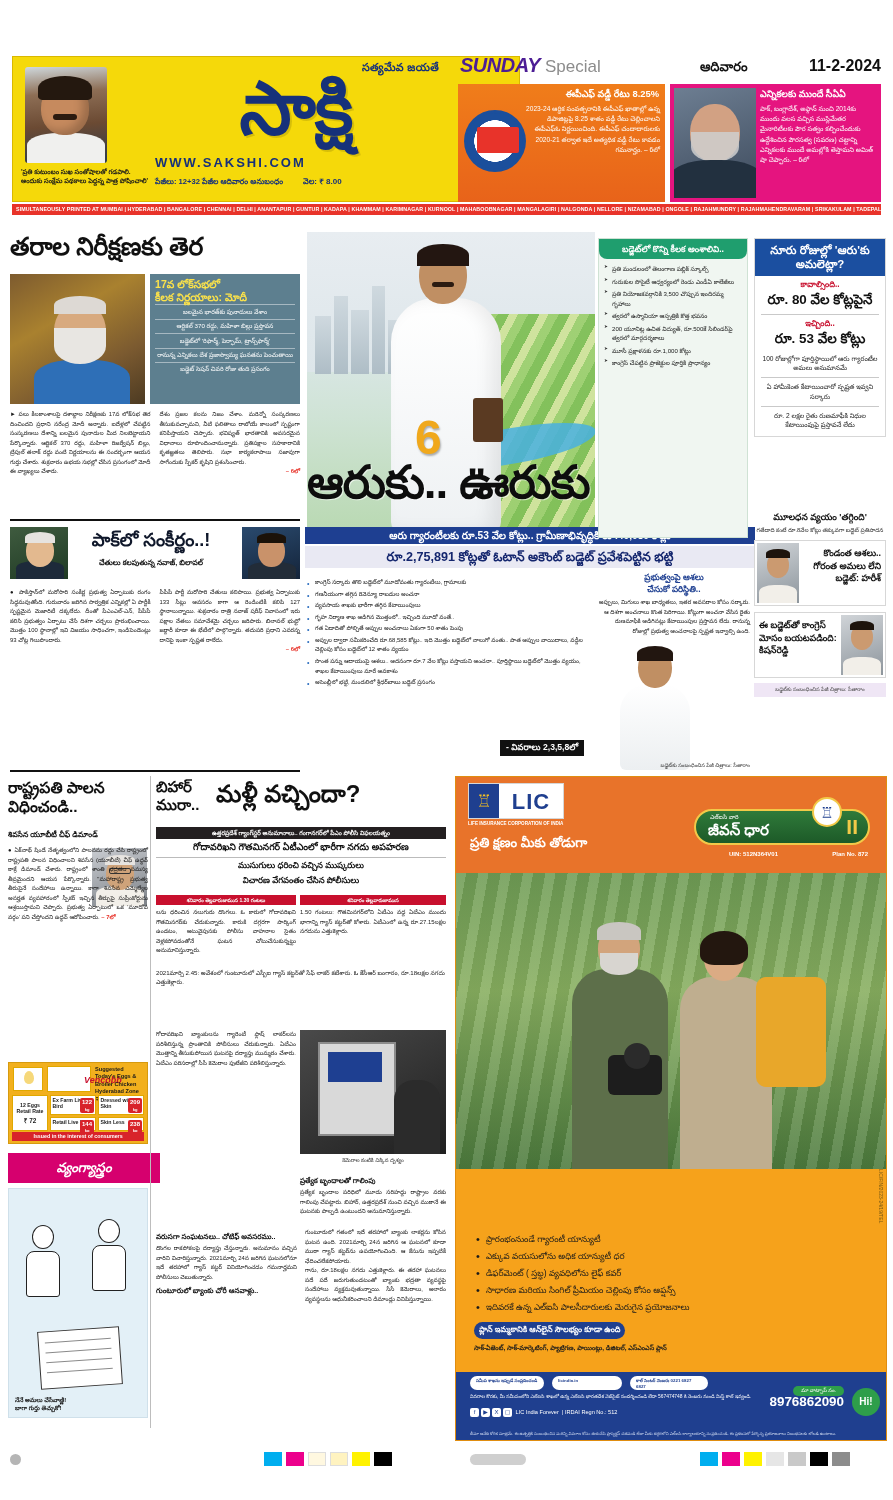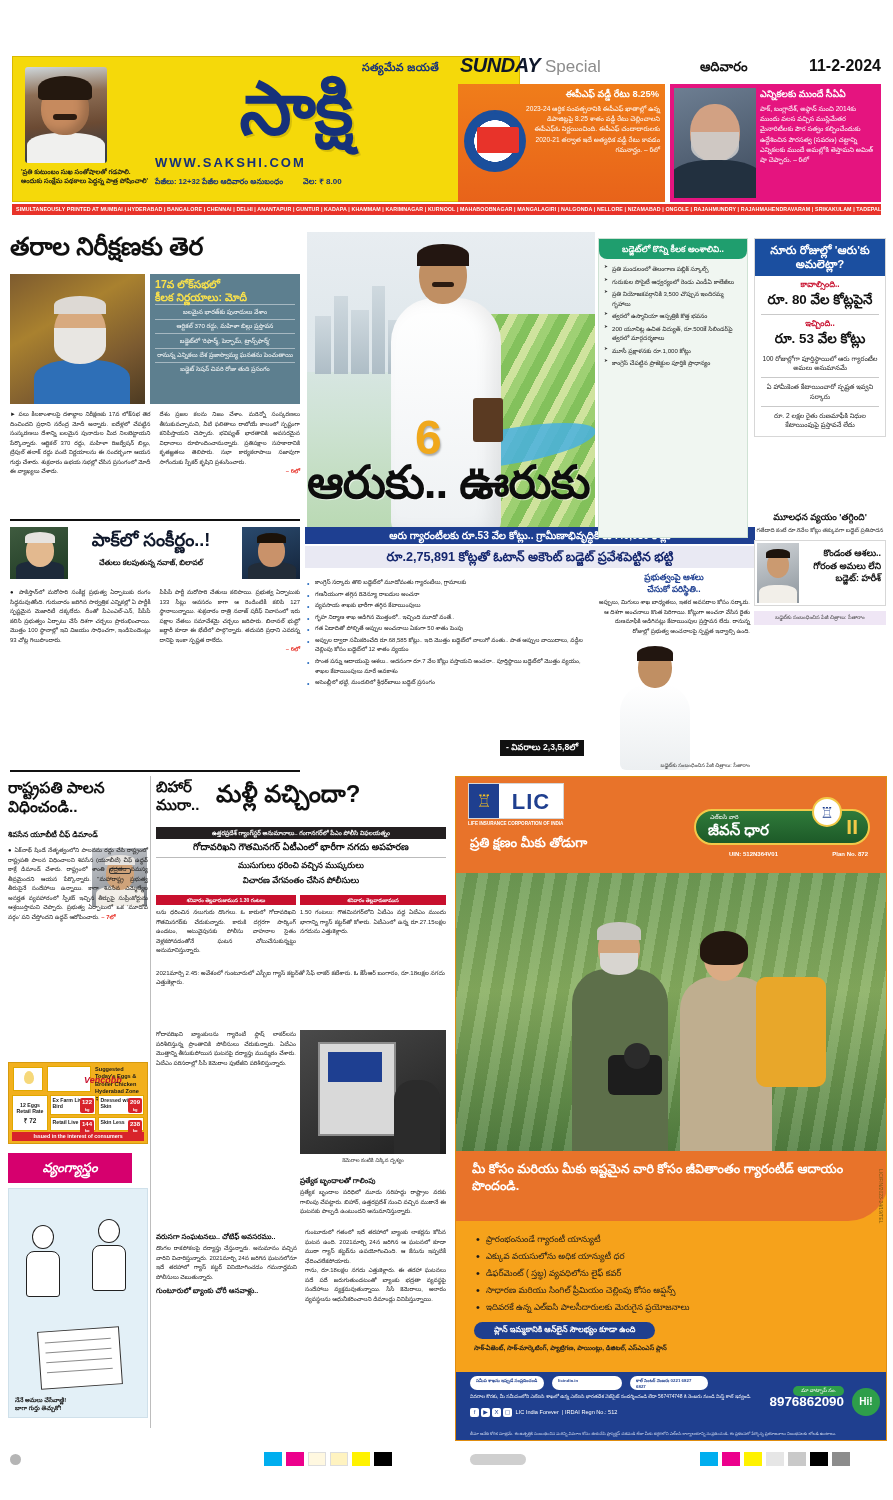--- a/index.html
+++ b/index.html
@@ -65,21 +65,21 @@
   }
   .mh-vol { position: absolute; right: 6px; top: 112px; font-size: 7px; color: #16317a; font-weight: bold; text-align: right; line-height: 1.5; }
 
   .mh-cities {
     position: absolute; left: 12px; top: 162px; width: 869px; height: 11px;
     background: #e8332a; color: #ffffff; font-size: 5.3px; font-weight: bold;
     letter-spacing: .1px; line-height: 11px; padding-left: 4px; white-space: nowrap; overflow: hidden;
   }
 
   .mh-sunday { position: absolute; left: 460px; top: 12px; }
-  .mh-sunday .sun { font-size: 20px; font-weight: bold; color: #0f172a; letter-spacing: -.5px; font-style: italic; }
+  .mh-sunday .sun { font-size: 20px; font-weight: bold; color: #4c1d95; letter-spacing: -.5px; font-style: italic; }
   .mh-sunday .spc { font-size: 17px; color: #8c8c8c; margin-left: 5px; }
   .mh-date-te { position: absolute; left: 700px; top: 17px; font-size: 13px; color: #111; font-weight: bold; }
   .mh-date { position: absolute; right: 12px; top: 15px; font-size: 16px; color: #111; font-weight: bold; }
 
   .mh-box-epf {
     position: absolute; left: 458px; top: 42px; width: 207px; height: 118px;
     background: linear-gradient(180deg,#f07d1a,#e8631a);
   }
   .mh-box-epf .ttl { position: absolute; right: 6px; top: 4px; font-size: 9.4px; color: #fff; font-weight: bold; }
   .mh-box-epf .bdy { position: absolute; left: 68px; top: 20px; right: 5px; font-size: 6.6px; color: #fff; line-height: 1.55; text-align: right; }
@@ -163,21 +163,21 @@
   .venco-egg .e { position: absolute; left: 10px; top: 3px; width: 10px; height: 13px; border-radius: 50% 50% 50% 50%/60% 60% 40% 40%; background: #f6d87a; }
   .venco-logo { position: absolute; left: 36px; top: 1px; width: 44px; height: 26px; background: #ffffff; border: 1px solid #e0a800; color: #c8102e; font-size: 9px; font-weight: bold; text-align: center; line-height: 26px; font-style: italic; padding-left: 36px; }
   .venco-t { position: absolute; left: 84px; top: 1px; right: 1px; font-size: 5.6px; font-weight: bold; color: #1a1a1a; line-height: 1.32; }
   .venco-grid { position: absolute; left: 3px; top: 32px; right: 3px; height: 36px; display: grid; grid-template-columns: 36px 1fr 1fr; gap: 1.5px; }
   .vg-cell { background: #fff; border: 1px solid #e0a800; font-size: 5.2px; font-weight: bold; color: #1a1a1a; padding: 1px 2px; position: relative; }
   .vg-cell .pricebox { position: absolute; right: 1px; top: 2px; background: #d8232a; color: #fff; font-size: 6px; padding: 1px 2px; border-radius: 2px; text-align: center; line-height: 1.1; }
   .vg-left { grid-row: span 2; display: flex; flex-direction: column; justify-content: center; text-align: center; }
   .venco-foot { position: absolute; left: 3px; bottom: 2px; right: 3px; height: 9px; background: #d8232a; color: #fff; font-size: 5.3px; font-weight: bold; text-align: center; line-height: 9px; }
 
   
-  .cart-title { position: absolute; left: 8px; top: 1153px; width: 124px; height: 30px; background: #d6006e; color: #fff; font-size: 13px; font-weight: bold; text-align: center; line-height: 30px; font-style: italic; }
+  .cart-title { position: absolute; left: 8px; top: 1153px; width: 152px; height: 30px; background: #d6006e; color: #fff; font-size: 13px; font-weight: bold; text-align: center; line-height: 30px; font-style: italic; }
   .cartoon { position: absolute; left: 8px; top: 1188px; width: 140px; height: 230px; background: #e3f0f7; border: 1px solid #cfe0ea; overflow: hidden; }
   .cartoon .figA { position: absolute; left: 14px; top: 36px; width: 40px; height: 90px; }
   .cartoon .figB { position: absolute; left: 78px; top: 30px; width: 44px; height: 96px; }
   .cartoon .head { width: 22px; height: 24px; border-radius: 50%; border: 1.6px solid #222; background: #fff; margin: 0 auto; }
   .cartoon .torso { width: 34px; height: 46px; border: 1.6px solid #222; border-radius: 8px 8px 3px 3px; background: #fff; margin: 2px auto 0; }
   .cartoon .paper { position: absolute; left: 30px; top: 140px; width: 82px; height: 58px; background: #fff; border: 1.4px solid #333; transform: rotate(-4deg); }
   .cartoon .pl { position: absolute; left: 6px; width: 66px; height: 1.4px; background: #8a8a8a; }
   .cartoon .cap { position: absolute; left: 6px; bottom: 5px; right: 6px; font-size: 6px; font-weight: bold; color: #111; line-height: 1.35; }
 
   
@@ -312,21 +312,21 @@
   .lic-photo .cam { position: absolute; left: 152px; top: 182px; width: 54px; height: 40px; background: #1d1d1d; border-radius: 6px; }
   .lic-photo .cam:after { content:""; position: absolute; left: 16px; top: -12px; width: 26px; height: 26px; border-radius: 50%; background: #2b2b2b; }
 
   .lic-band { position: absolute; left: 0; top: 374px; width: 432px; height: 70px; background: #e8732a; border-radius: 0 0 40px 0; }
   .lic-band .t { position: absolute; left: 16px; top: 10px; right: 16px; font-size: 12.6px; font-weight: bold; color: #fff; line-height: 1.38; }
 
   .lic-body { position: absolute; left: 0; top: 444px; width: 432px; height: 168px; padding: 8px 18px; }
   .lic-body .h { font-size: 10px; font-weight: bold; color: #1f3f8f; }
   .lic-body li { list-style: none; position: relative; padding-left: 12px; font-size: 8.6px; color: #1a1a1a; margin-top: 5px; }
   .lic-body li:before { content: "•"; position: absolute; left: 2px; top: -1px; font-size: 11px; color: #1a1a1a; }
-  .lic-online { margin-top: 8px; display: inline-block; background: #1f3f8f; color: #fff; font-size: 8px; font-weight: bold; padding: 3px 20px; border-radius: 10px; }
+  .lic-online { margin-top: 8px; display: inline-block; background: #1f3f8f; color: #fff; font-size: 8px; font-weight: bold; padding: 3px 5px; border-radius: 10px; }
   .lic-small { margin-top: 5px; font-size: 6.4px; color: #1a1a1a; font-weight: bold; }
 
   .lic-foot { position: absolute; left: 0; bottom: 0; width: 432px; height: 68px; background: #1f3f8f; }
   .lic-chip { position: absolute; top: 4px; height: 14px; background: #fff; border-radius: 7px; font-size: 4.4px; color: #1f3f8f; font-weight: bold; line-height: 1.25; padding: 2px 6px; }
   .lic-foot .l1 { position: absolute; left: 14px; top: 21px; right: 110px; font-size: 4.9px; color: #fff; line-height: 1.45; }
   .lic-foot .socials { position: absolute; left: 14px; top: 36px; font-size: 5.6px; color: #fff; }
   .lic-foot .sb { display: inline-block; width: 9px; height: 9px; background: #fff; color: #1f3f8f; font-size: 6px; text-align: center; line-height: 9px; margin-right: 2px; border-radius: 2px; vertical-align: middle; }
   .lic-foot .disc { position: absolute; left: 14px; bottom: 3px; right: 14px; font-size: 4.1px; color: #cdd8ef; line-height: 1.4; }
   .lic-phone { position: absolute; right: 44px; top: 22px; font-size: 13.4px; font-weight: bold; color: #fff; }
   .lic-phone-lbl { position: absolute; right: 44px; top: 14px; font-size: 5.2px; color: #fff; background: #2e9e4a; border-radius: 7px; padding: 1px 8px; }
@@ -590,20 +590,28 @@
   <div class="rbox2">
     <div class="r2-ttl">మూలధన వ్యయం 'తగ్గింది'</div>
     <div class="r2-sub">గతేడాది కంటే రూ.8వేల కోట్లు తక్కువగా బడ్జెట్ ప్రతిపాదన</div>
     <div class="r2-card">
       <div class="r2-photo">
           <div class="s"></div>
           <div class="f"></div>
           <div class="h"></div>
         </div>
       <div class="r2-txt">కొండంత ఆశలు.. గోరంత అమలు లేని బడ్జెట్: హరీశ్</div>
+    </div>
+    <div class="r2-card">
+      <div class="r2-photo right">
+          <div class="s"></div>
+          <div class="f"></div>
+          <div class="h"></div>
+        </div>
+      <div class="r2-txt left">ఈ బడ్జెట్‌తో కాంగ్రెస్ మోసం బయటపడింది: కిషన్‌రెడ్డి</div>
     </div>
     <div class="r2-cap">బడ్జెట్‌కు సంబంధించిన పేజీ చిత్రాలు: సీతారాం</div>
   </div>
 
   <div class="vrule" style="left:150px; top:776px; height:652px;"></div>
   <div class="bh-head">బిహార్ మురా..</div>
   <div class="bh-head2">మళ్లీ వచ్చిందా?</div>
   <div class="bh-strap">ఉత్తరప్రదేశ్ గ్యాంగ్‌స్టర్ అనుమానాలు.. గంగానగర్‌లో పీఎం పోలీసి విఫలయత్నం</div>
   <div class="bh-l1">గోదావరిఖని గౌతమినగర్ ఏటీఎంలో భారీగా నగదు అపహరణ</div>
   <div class="bh-l2">ముసుగులు ధరించి వచ్చిన ముష్కరులు</div>
@@ -664,23 +672,20 @@
       <div class="woman">
           <div class="shirt"></div>
           <div class="head"></div>
           <div class="hair"></div>
         </div>
       <div class="pack"></div>
       <div class="cam"></div>
 
     </div>
 
-    <div class="lic-band">
-      <div class="t">మీ కోసం మరియు మీకు ఇష్టమైన వారి కోసం జీవితాంతం గ్యారంటీడ్ ఆదాయం పొందండి.</div>
-    </div>
 
     <div class="lic-body">
       <ul>
         <li>ప్రారంభంనుండే గ్యారంటీ యాన్యుటీ</li>
         <li>ఎక్కువ వయసులోను అధిక యాన్యుటీ ధర</li>
         <li>డిఫర్‌మెంట్ ( స్తబ్ధ) వ్యవధిలోను లైఫ్ కవర్</li>
         <li>సాధారణ మరియు సింగిల్ ప్రీమియం చెల్లింపు కోసం ఆప్షన్స్</li>
         <li>ఇదివరకే ఉన్న ఎల్ఐసి పాలసీదారులకు మెరుగైన ప్రయోజనాలు</li>
       </ul>
       <div class="lic-online">ప్లాన్ ఇమ్మకానికి ఆన్‌లైన్ సౌలభ్యం కూడా ఉంది</div>

